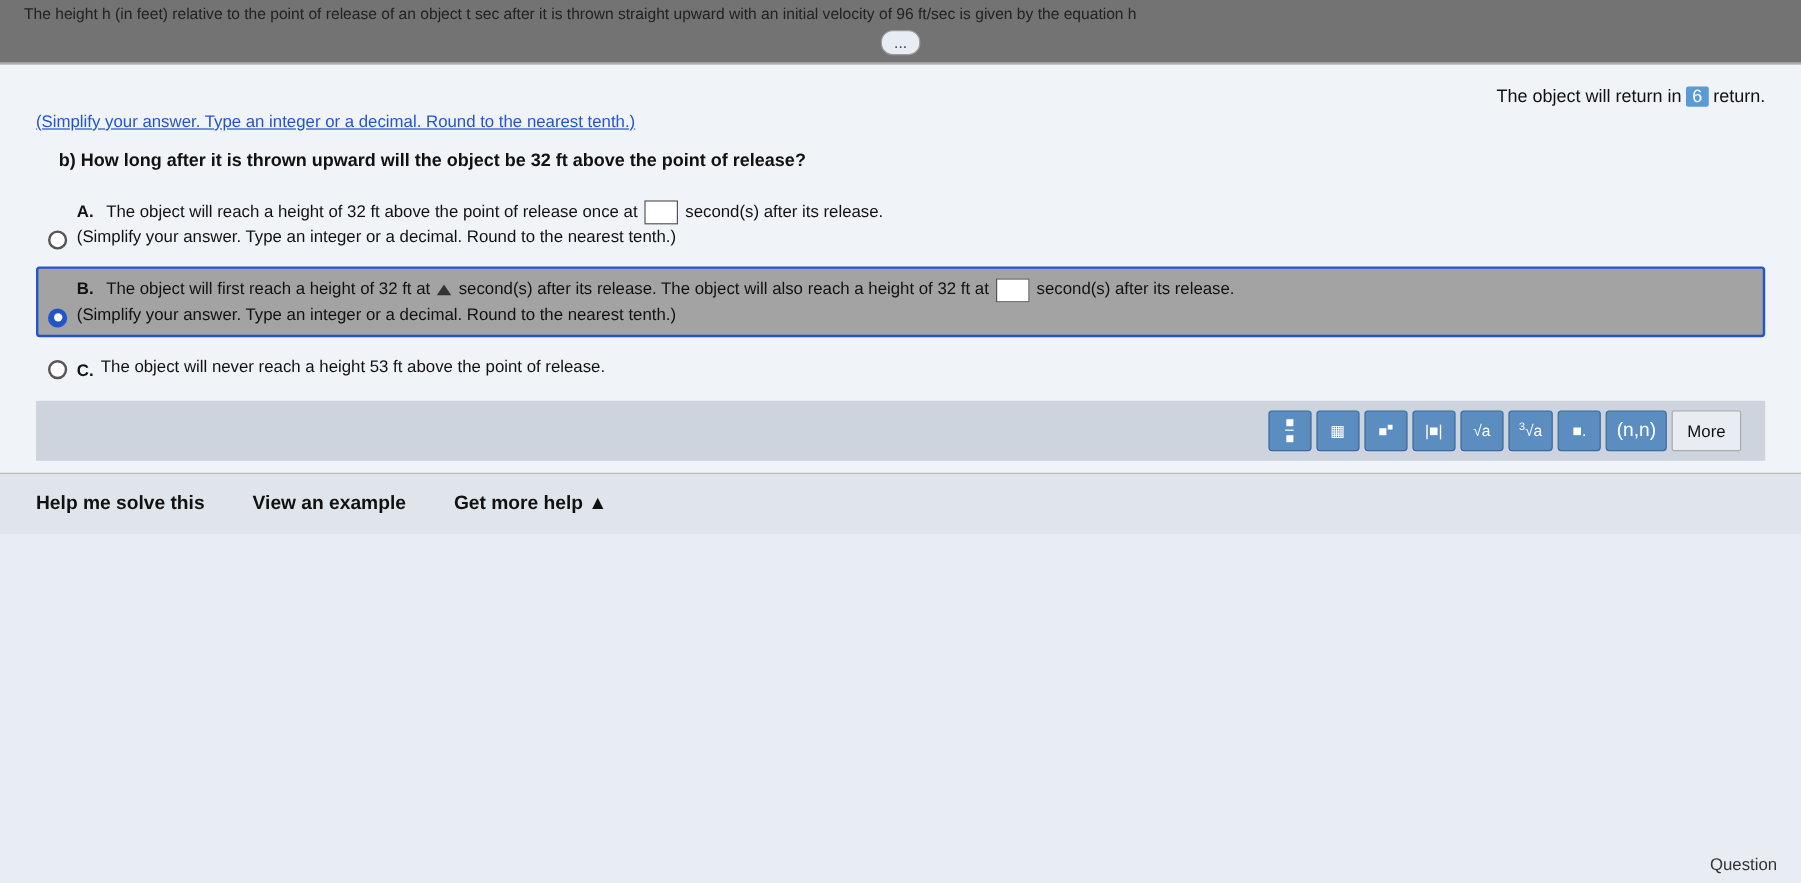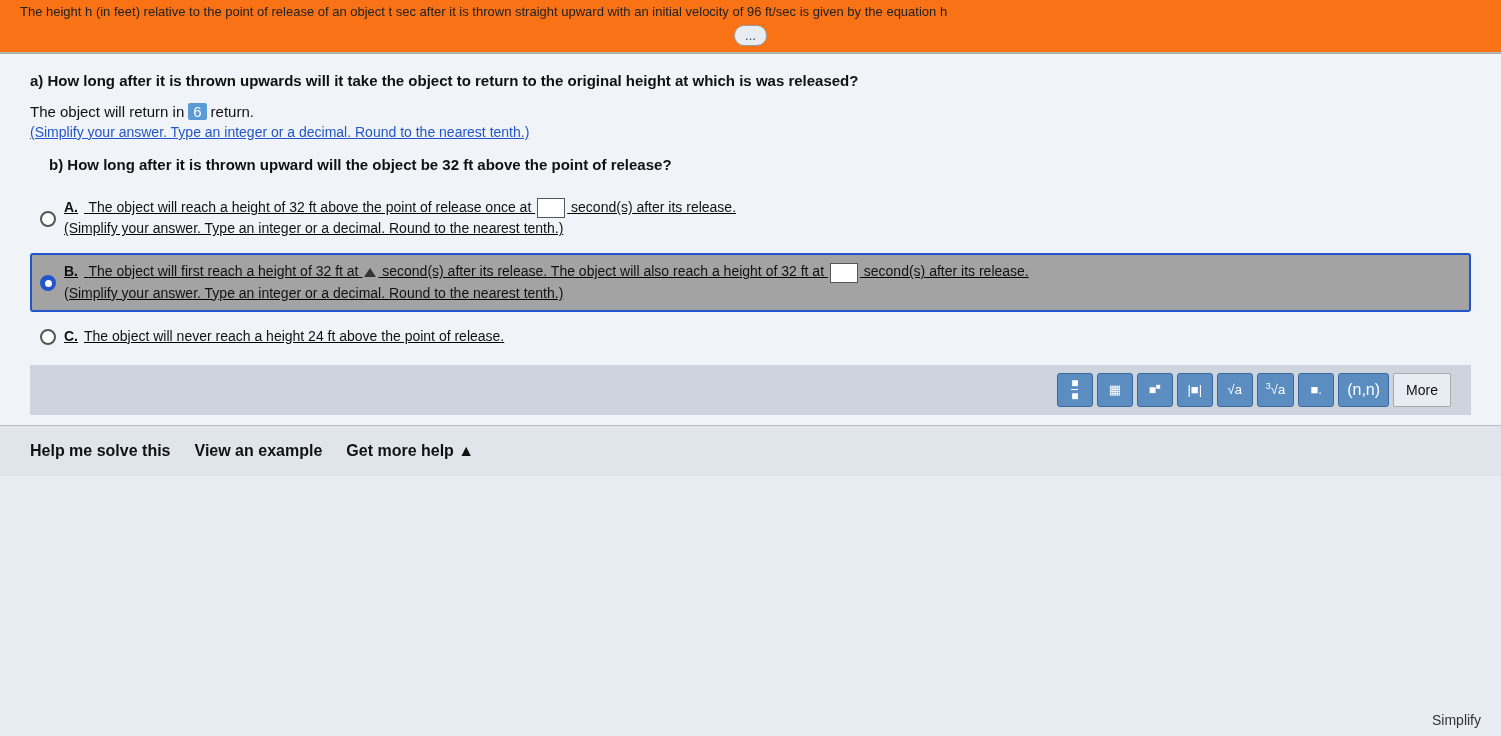--- a/index.html
+++ b/index.html
@@ -22,21 +22,21 @@
     .top-ellipsis {
       background: #e8edf3;
       border: 1px solid #999;
       border-radius: 10px;
       padding: 2px 10px;
       font-size: 13px;
       color: #444;
     }
 
     .top-description {
-      background: #f97316;
+      background: #737373;
       padding: 4px 20px 4px 20px;
       font-size: 13px;
       color: #222;
       border-bottom: 1px solid #bbb;
     }
 
     .content-area {
       background: #f0f3f7;
       padding: 18px 30px 10px 30px;
     }
@@ -48,20 +48,21 @@
       margin-bottom: 14px;
     }
 
     .answer-line {
       font-size: 15px;
       color: #111;
       margin-bottom: 4px;
       display: flex;
       align-items: center;
       gap: 4px;
+      justify-content: flex-end;
     }
 
     .highlighted-number {
       background: #5b9bd5;
       color: white;
       padding: 0 5px;
       border-radius: 2px;
       font-size: 15px;
     }
 
@@ -79,25 +80,24 @@
       margin-bottom: 16px;
       margin-left: 19px;
     }
 
     .options-container {
       margin-bottom: 10px;
     }
 
     .option-row {
       display: flex;
-      align-items: center;
+      align-items: flex-end;
       margin-bottom: 6px;
       padding: 6px 8px;
       border-radius: 3px;
-      text-decoration: underline;
     }
 
     .option-row.selected {
       border: 2px solid #2255cc;
       background: #a3a3a3;
     }
 
     .option-row.not-selected {
       border: 2px solid transparent;
     }
@@ -188,21 +188,21 @@
       height: 34px;
       display: flex;
       align-items: center;
       justify-content: center;
     }
 
     .bottom-links {
       background: #e0e5ec;
       padding: 16px 30px;
       display: flex;
-      gap: 24px;
+      gap: 40px;
       align-items: center;
       border-top: 1px solid #bbb;
     }
 
     .bottom-link {
       font-size: 16px;
       font-weight: bold;
       color: #111;
       cursor: pointer;
     }
@@ -233,21 +233,20 @@
     <span>The height h (in feet) relative to the point of release of an object t sec after it is thrown straight upward with an initial velocity of 96 ft/sec is given by the equation h</span>
     <div style="display:flex; justify-content:center; margin: 6px 0 2px 0;">
       <span class="top-ellipsis">...</span>
     </div>
   </div>
 
   <div style="border-top: 1px solid #aaa;"></div>
 
   <div class="content-area">
 
-    <div class="question-a">a) How long after it is thrown upwards will it take the object to return to the original height at which is was released?</div>
 
     <div class="answer-line">
       <span>The object will return in</span>
       <span class="highlighted-number">6</span>
       <span>return.</span>
     </div>
     <div class="simplify-text">(Simplify your answer. Type an integer or a decimal. Round to the nearest tenth.)</div>
 
     <div class="question-b">b) How long after it is thrown upward will the object be 32 ft above the point of release?</div>
 
@@ -281,21 +280,21 @@
             second(s) after its release.
           </span>
           <br>
           <span class="option-text blue-underline">(Simplify your answer. Type an integer or a decimal. Round to the nearest tenth.)</span>
         </div>
       </div>
 
       <div class="option-row not-selected">
         <div class="radio-circle"></div>
         <span class="option-label">C.</span>
-        <span class="option-text">The object will never reach a height 24 ft above the point of release.</span>
+        <span class="option-text">The object will never reach a height 53 ft above the point of release.</span>
       </div>
 
     </div>
 
     <div class="toolbar-area">
 
       <button class="toolbar-btn" title="Fraction">
         <div class="fraction-icon">
           <span class="num">■</span>
           <span class="den">■</span>
@@ -334,15 +333,15 @@
     </div>
 
   </div>
 
   <div class="bottom-links">
     <span class="bottom-link">Help me solve this</span>
     <span class="bottom-link">View an example</span>
     <span class="bottom-link">Get more help ▲</span>
   </div>
 
-  <div class="question-label">Simplify</div>
+  <div class="question-label">Question</div>
 
 </div>
 
 </body></html>

